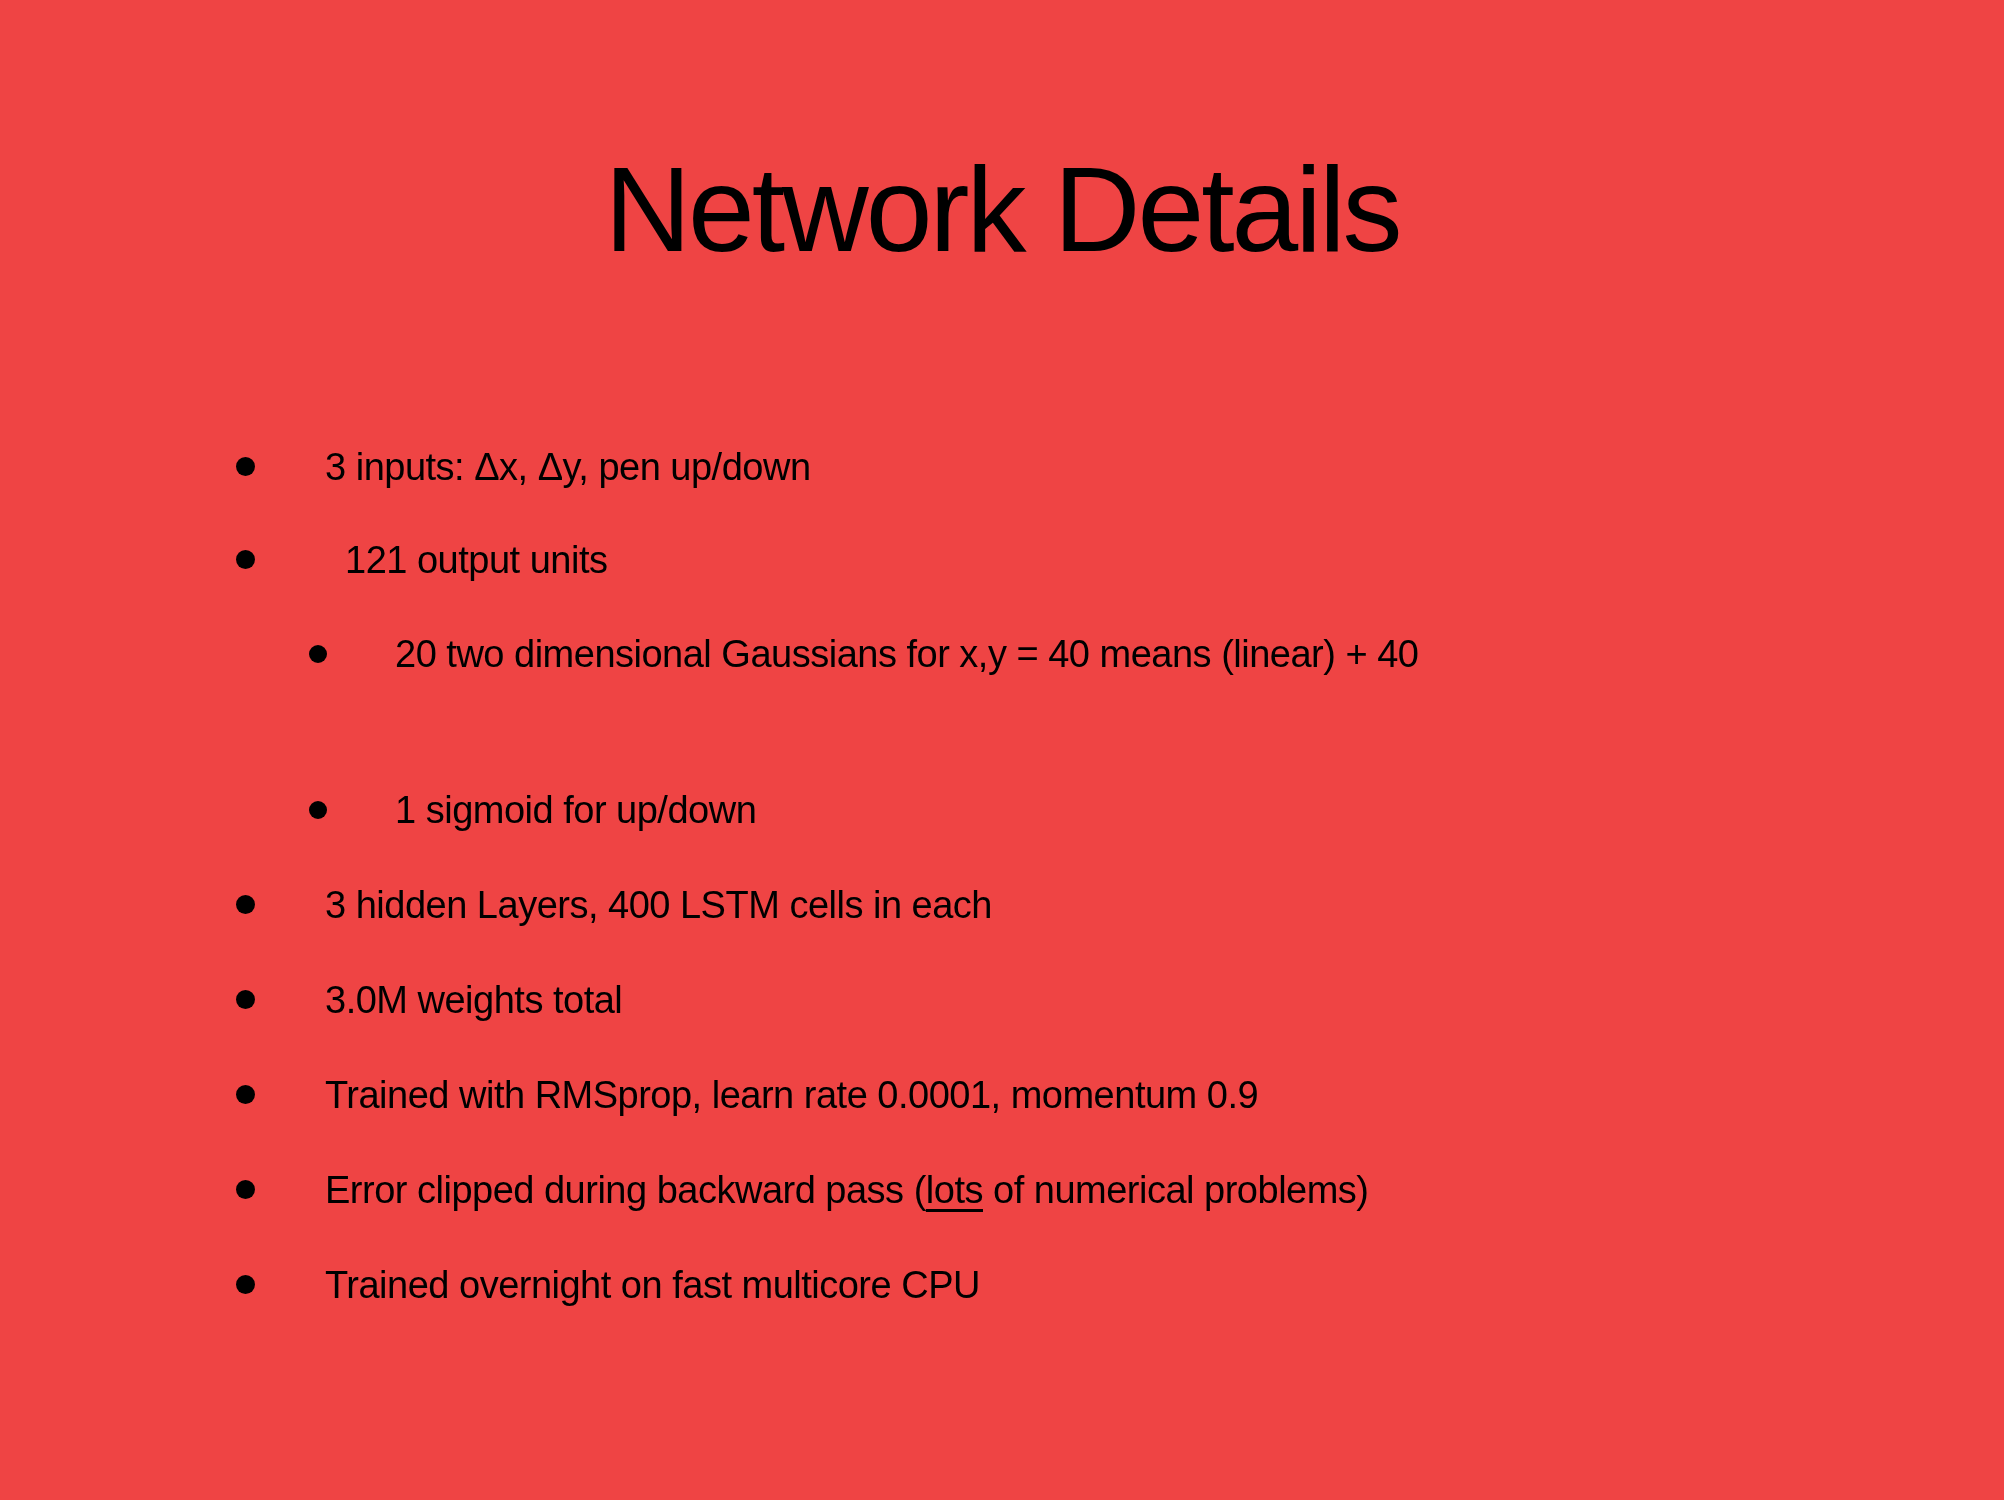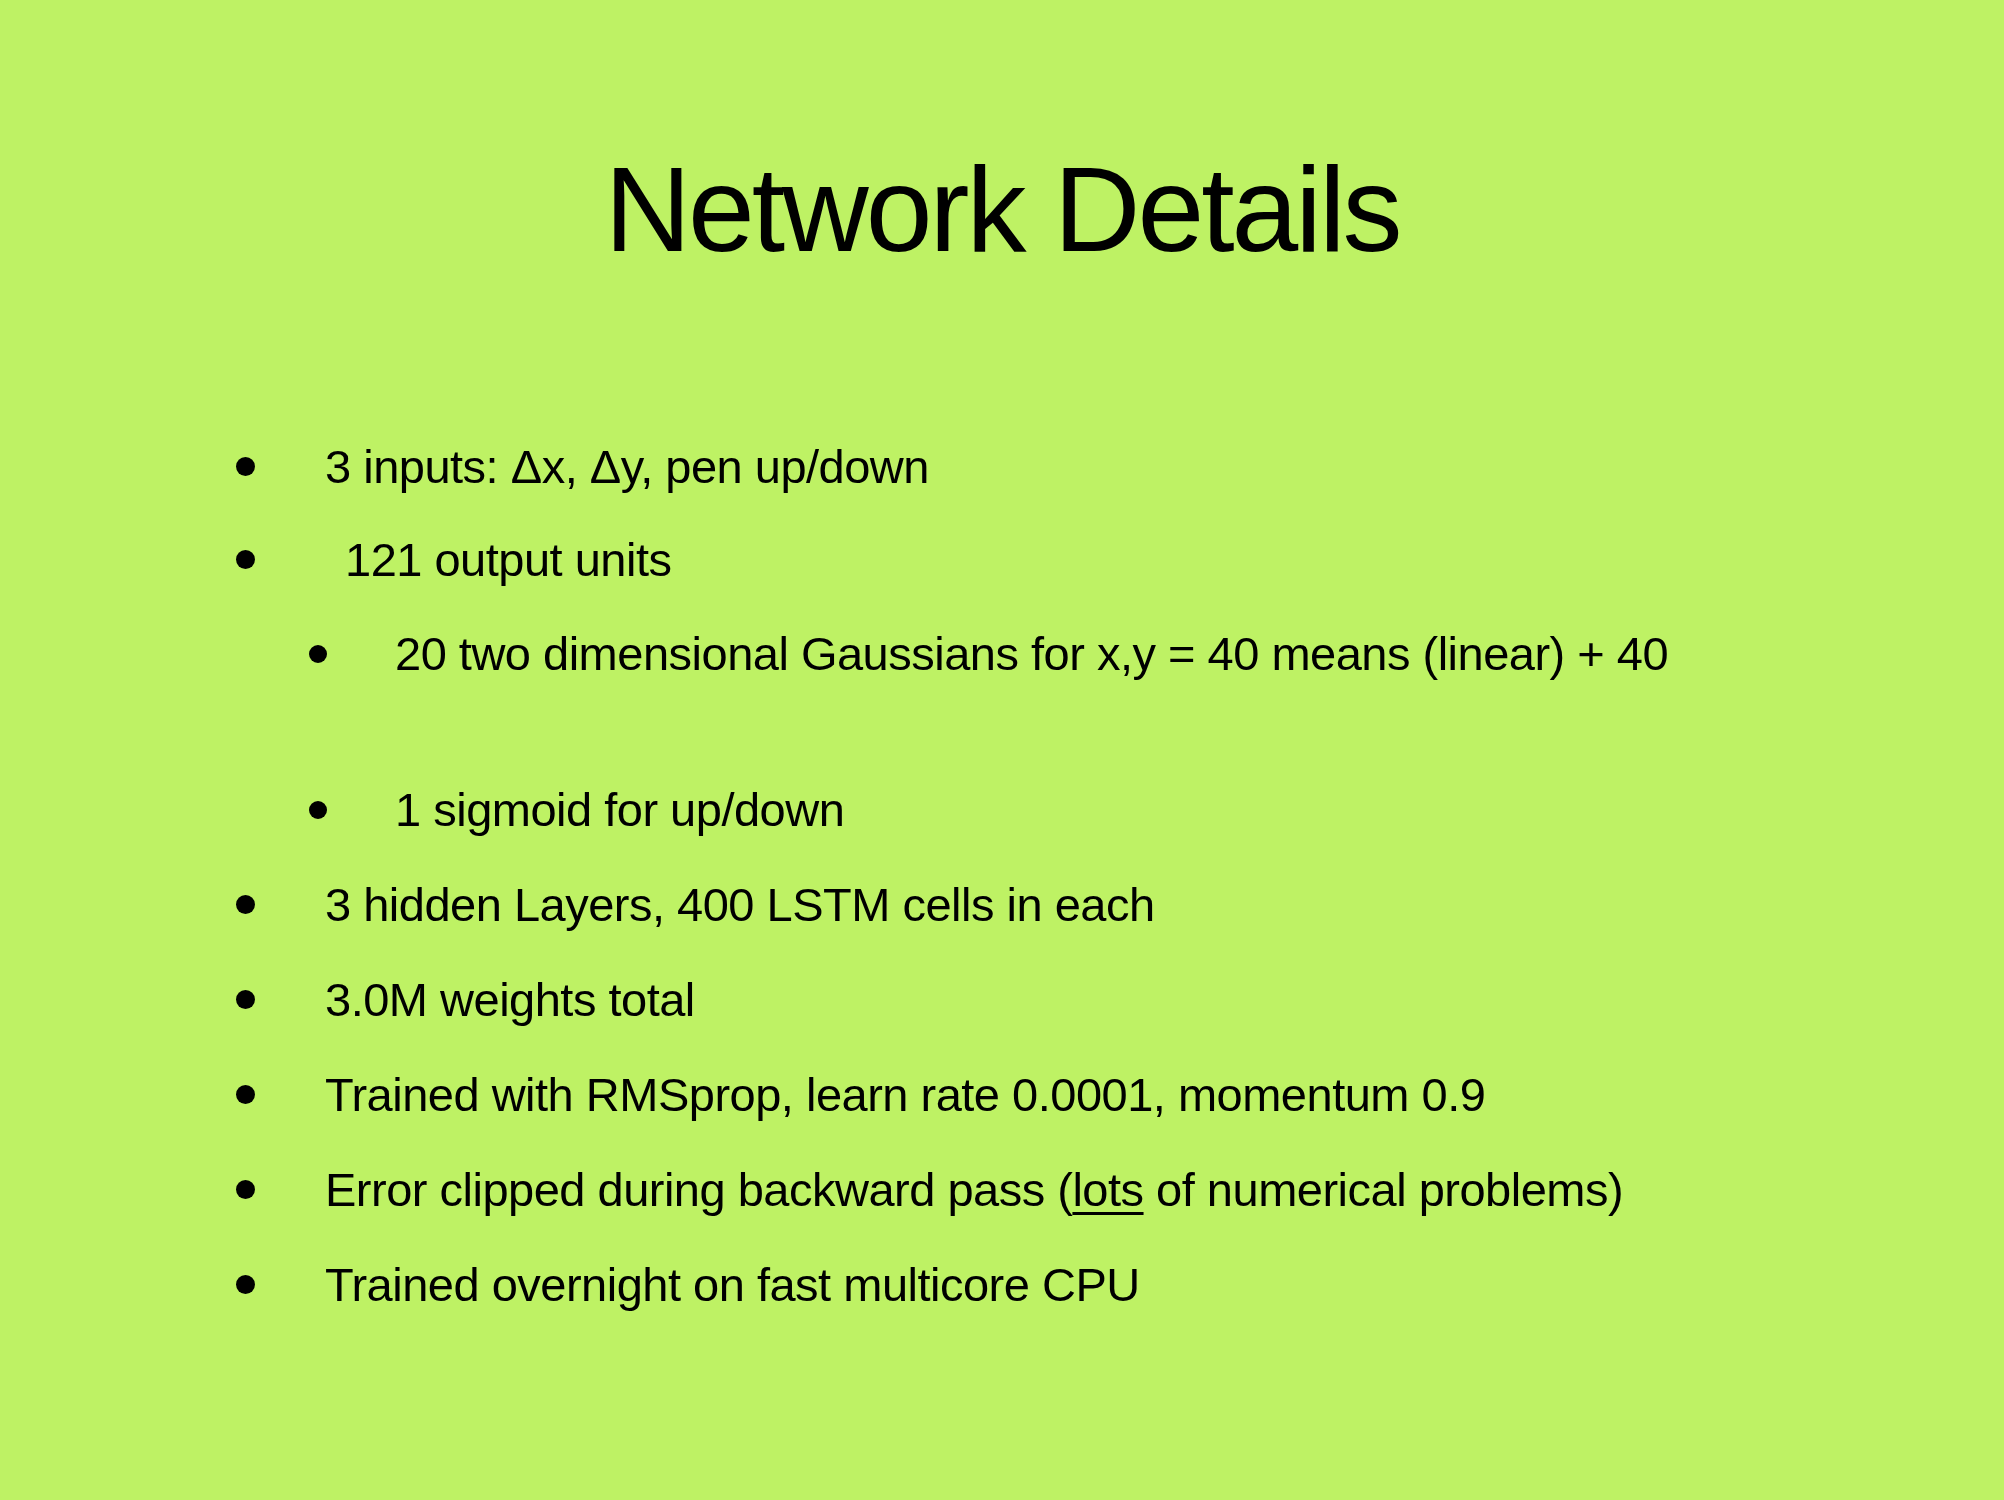--- a/index.html
+++ b/index.html
@@ -12,39 +12,39 @@
     height: 1500px;
     overflow: hidden;
     font-family: "Liberation Sans", sans-serif;
     color: #000000;
   }
   .slide {
     position: absolute;
     left: 0; top: 0;
     width: 2004px;
     height: 1500px;
-    background: #bef264;
+    background: #ef4444;
   }
   .slide-title {
     position: absolute;
     top: 149px;
     left: 0;
     width: 2004px;
     text-align: center;
     font-size: 120px;
     line-height: 120px;
     font-weight: 400;
     letter-spacing: -3px;
     white-space: nowrap;
   }
   .bullet {
     position: absolute;
     display: flex;
     align-items: flex-start;
-    font-size: 47px;
+    font-size: 38px;
     line-height: 64px;
     letter-spacing: -0.5px;
     white-space: nowrap;
   }
   .bullet .dot {
     flex: 0 0 auto;
     width: 19px;
     height: 19px;
     margin-top: 22px;
     border-radius: 50%;

